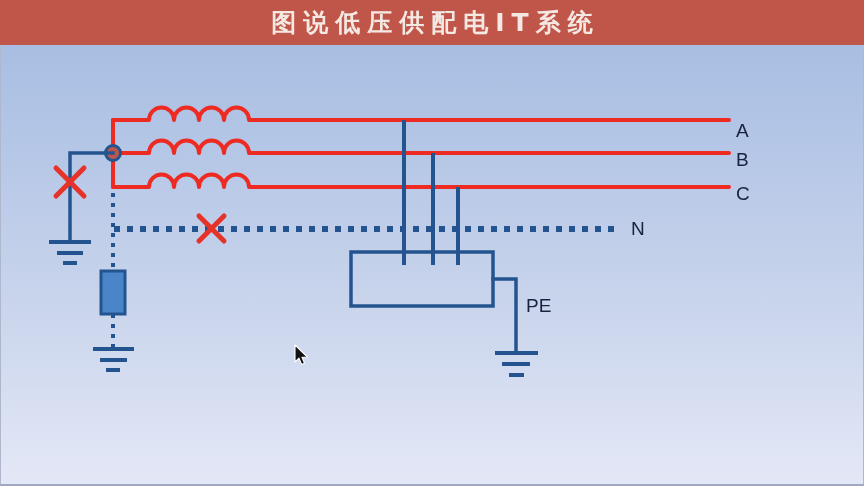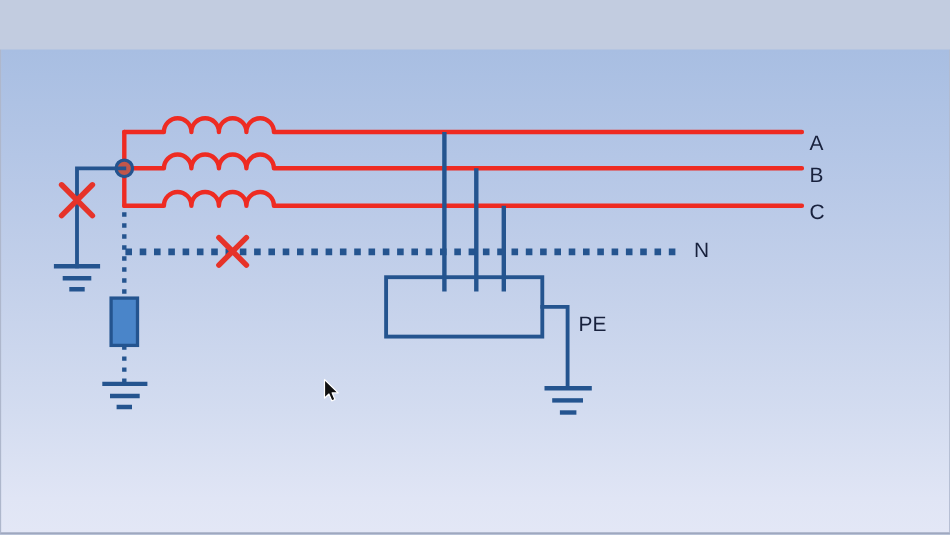--- a/index.html
+++ b/index.html
@@ -64,37 +64,40 @@
     color: #18213d;
     font-size: 19px;
     font-family: "Liberation Sans", sans-serif;
     white-space: nowrap;
     line-height: 1;
   }
   #label-A { left: 735px; top: 76px; }
   #label-B { left: 735px; top: 105px; }
   #label-C { left: 735px; top: 139px; }
   #label-N { left: 630px; top: 174px; }
-  #label-PE { left: 525px; top: 241px; }
+  #label-PE { left: 525px; top: 251px; }
 
   
   #mouse-cursor {
     position: absolute;
     left: 293px;
     top: 299px;
     width: 16px;
     height: 24px;
     pointer-events: none;
   }
 </style>
 </head>
 <body>
 
 <div id="app">
 
+  <div id="title-bar">
+    <div id="title-text">图说低压供配电IT系统</div>
+  </div>
 
   <div id="canvas-area">
 
     <svg id="diagram-svg" viewBox="0 0 864 441">
 
       <g>
 
         <path fill="none" stroke="#ee2b22" stroke-width="4" stroke-linecap="round" stroke-linejoin="round" d="M 112,75 L 148,75
                  a 12.5,12.5 0 0 1 25,0
                  a 12.5,12.5 0 0 1 25,0

